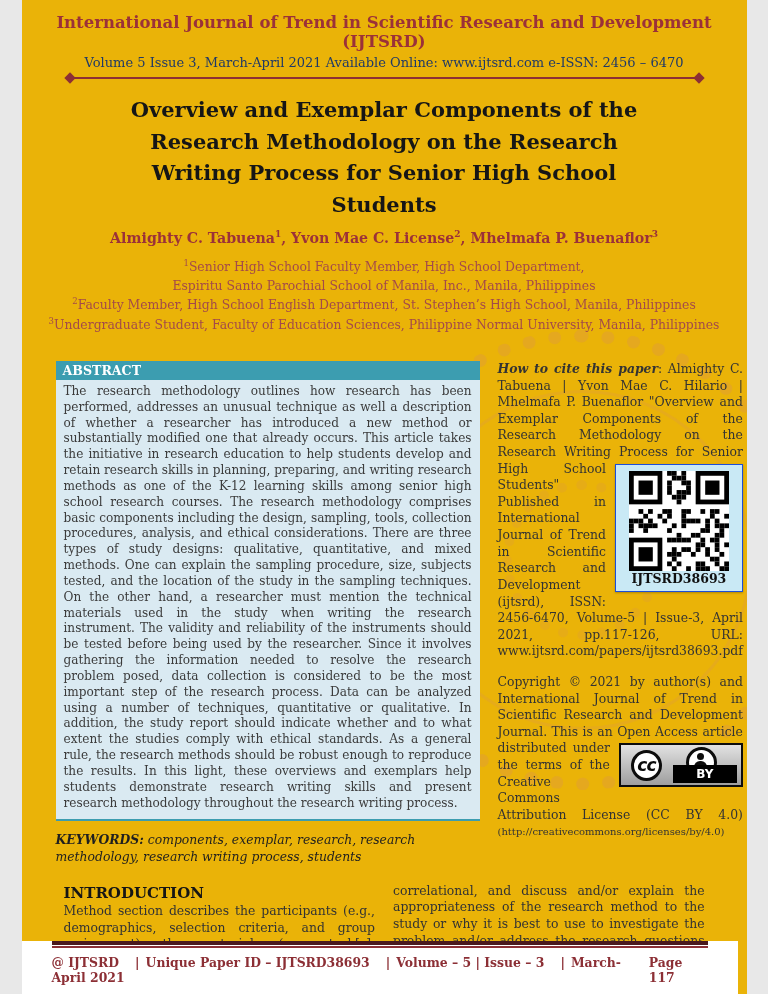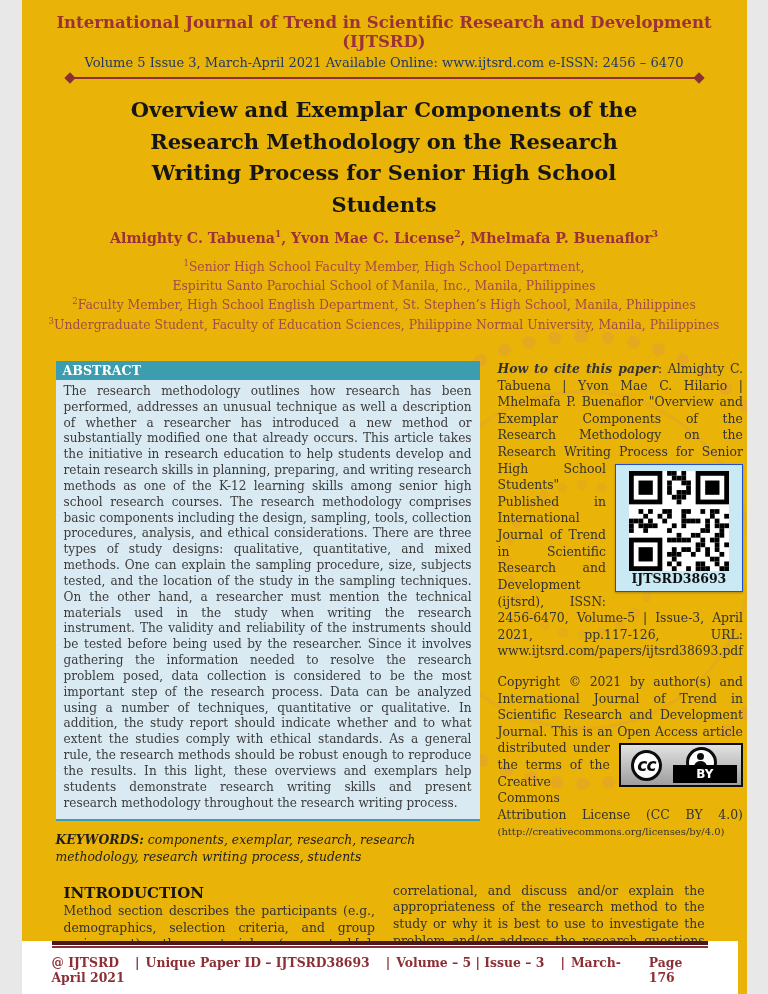--- a/index.html
+++ b/index.html
@@ -246,16 +246,16 @@
     </div>
   </div>
 
   <div class="footer">
     <div class="f-rule"></div>
     <div class="f-rule2"></div>
     <div class="f-row">
       <div class="f-left">
         <span>@ IJTSRD</span><span class="f-sep">|</span><span>Unique Paper ID – IJTSRD38693</span><span class="f-sep">|</span><span>Volume – 5 | Issue – 3</span><span class="f-sep">|</span><span>March-April 2021</span>
       </div>
-      <div>Page 176</div>
+      <div>Page 117</div>
     </div>
   </div>
 </div>
 
 </body></html>

